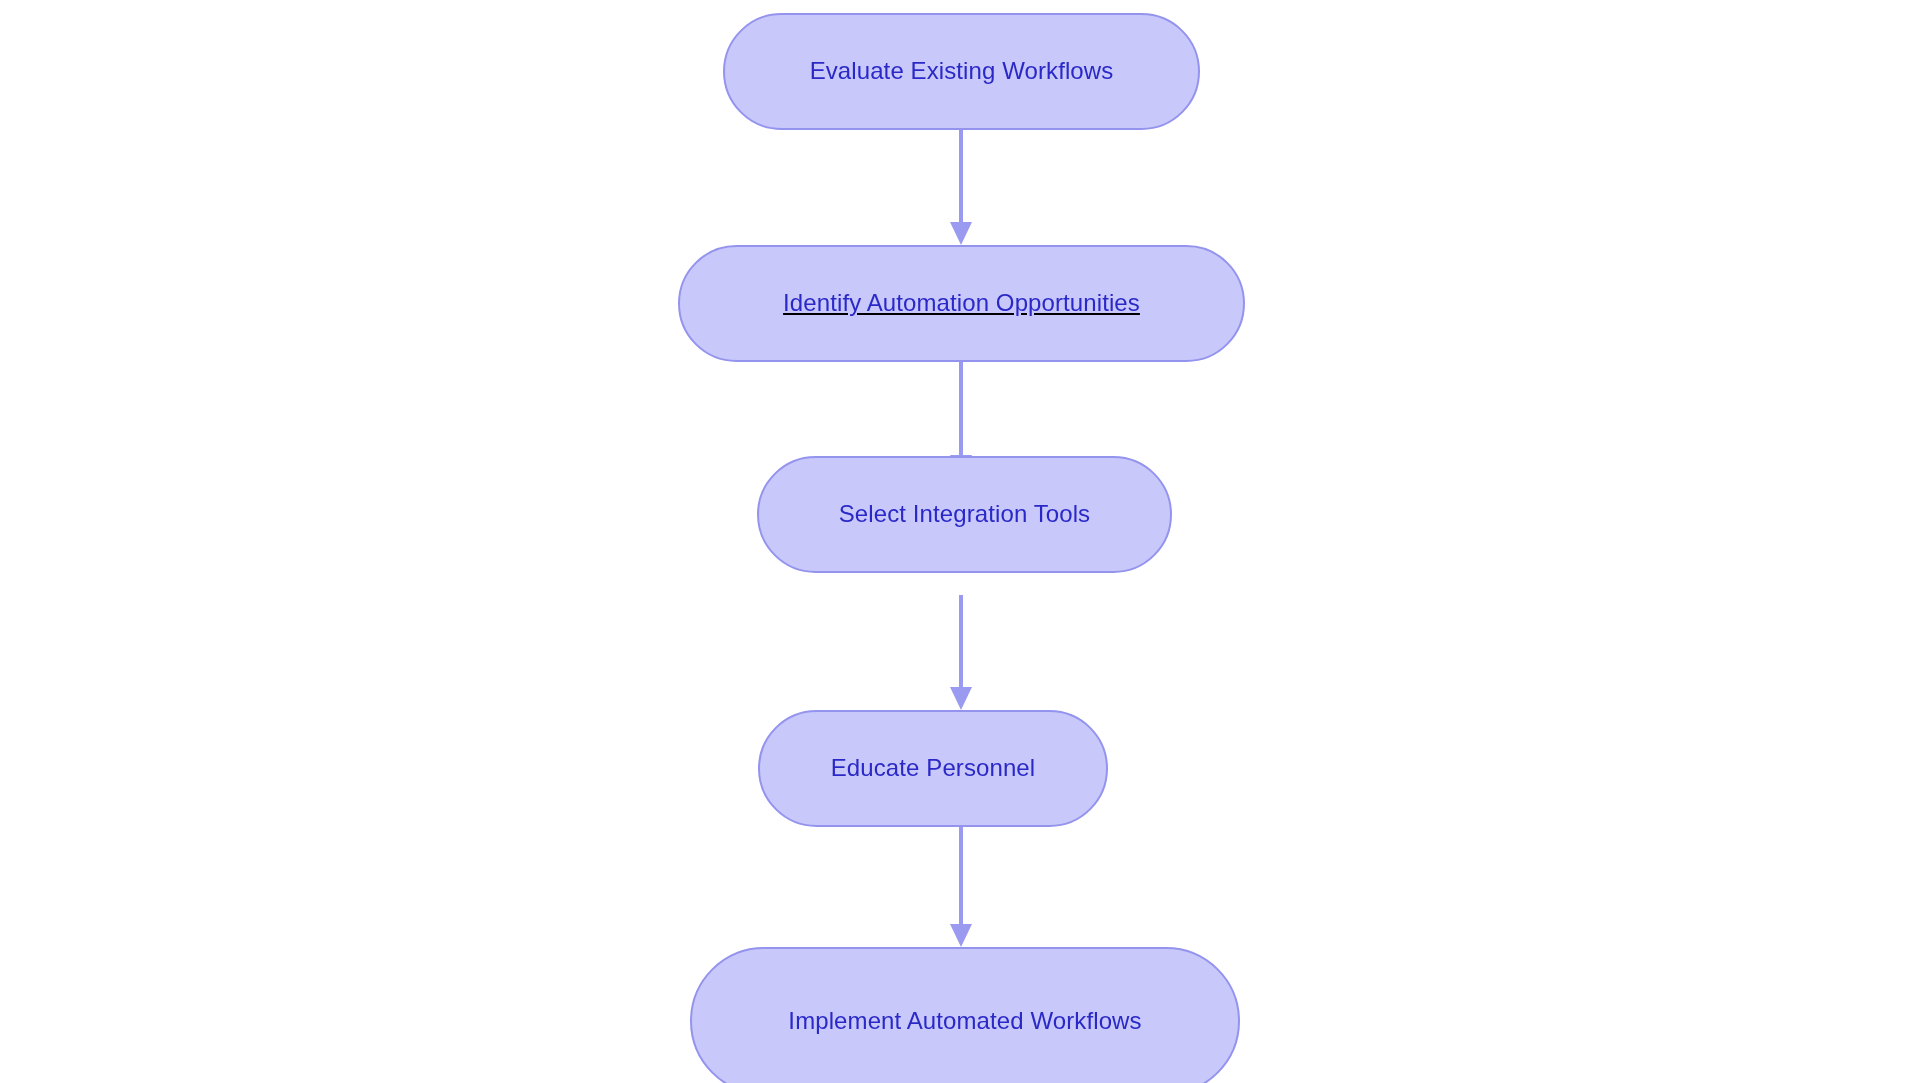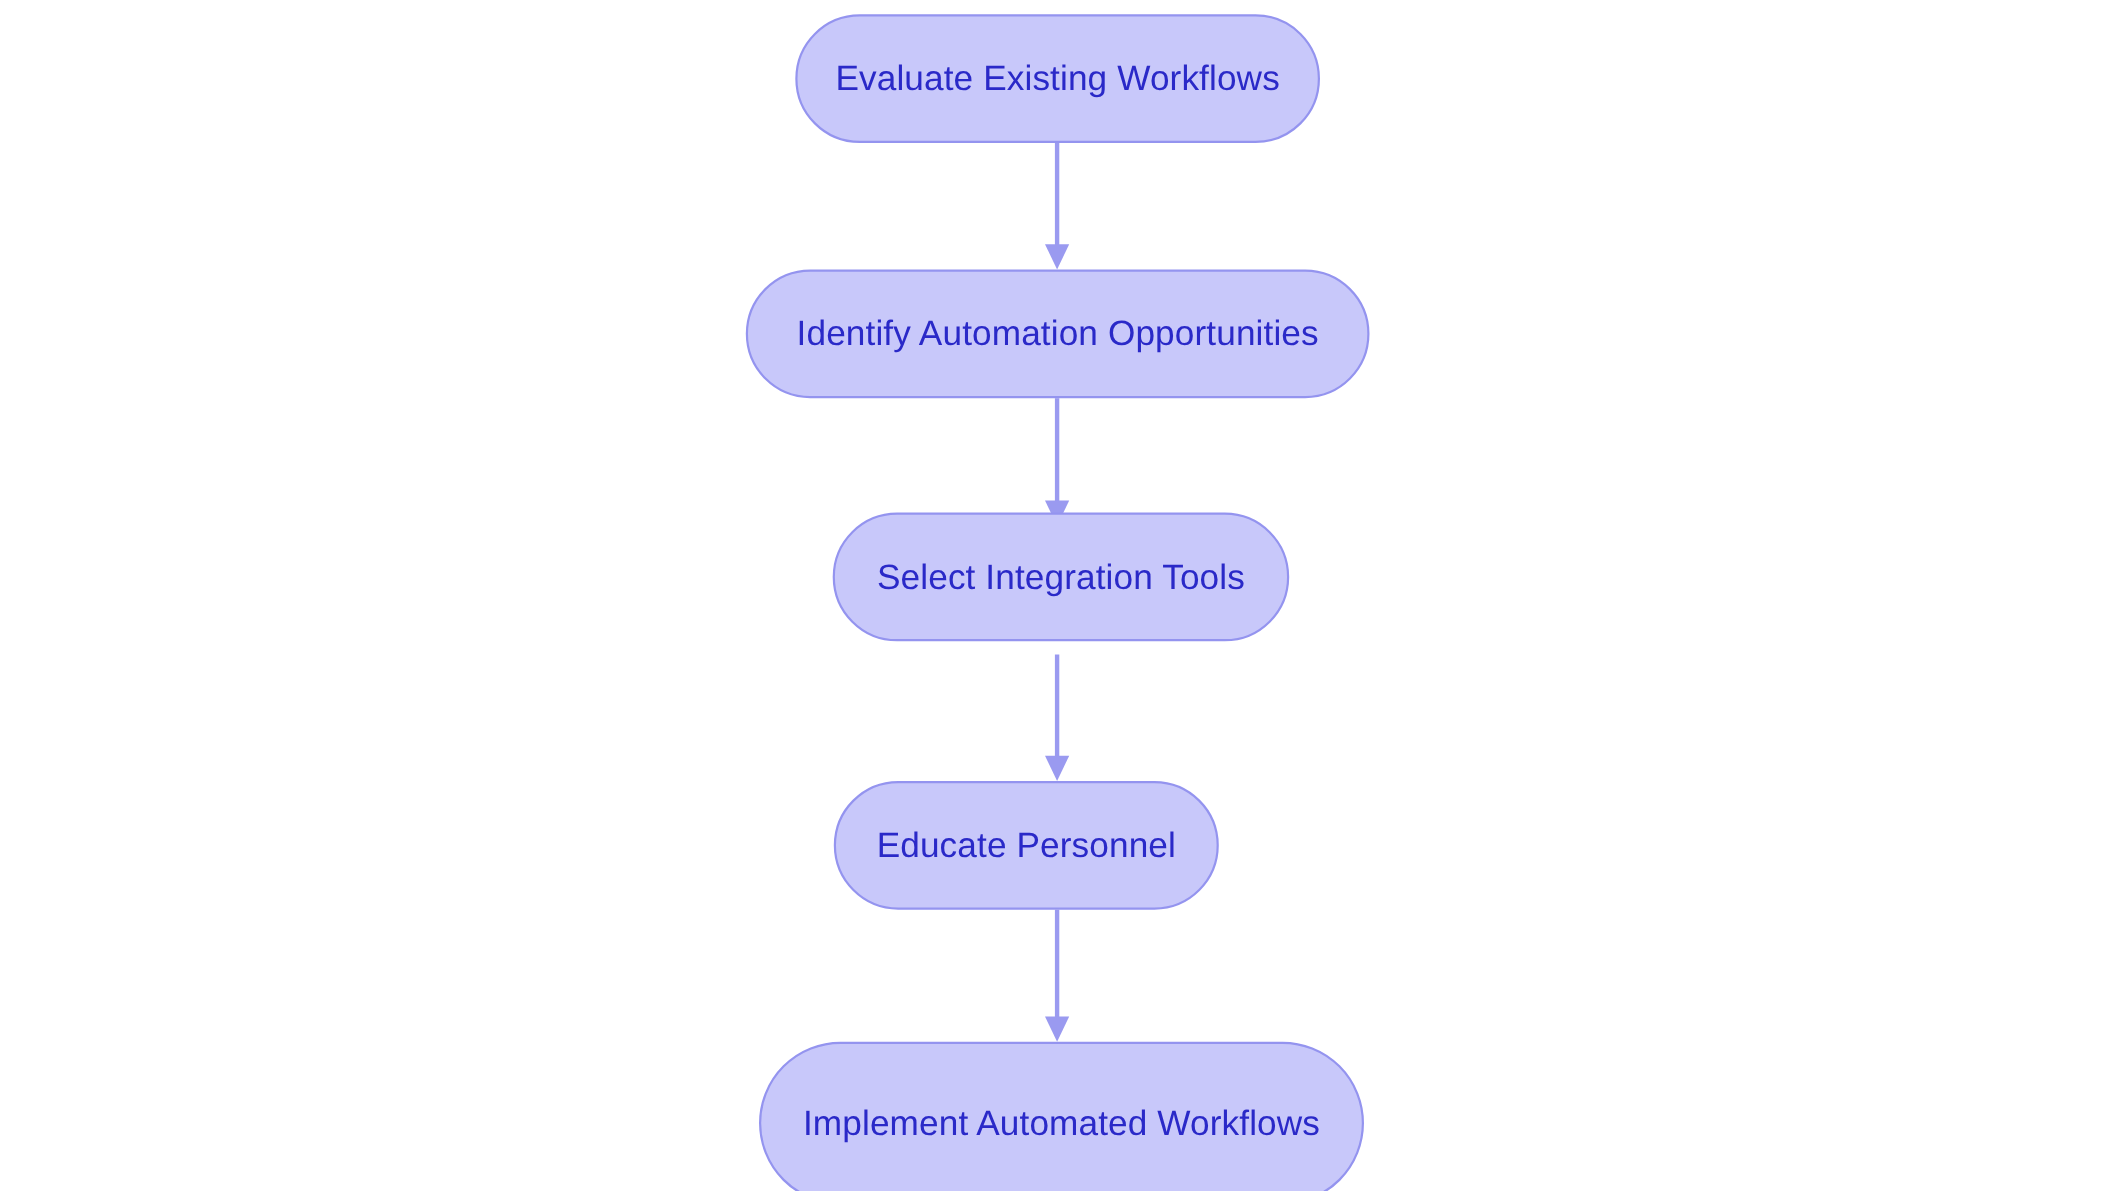--- a/index.html
+++ b/index.html
@@ -32,21 +32,21 @@
     background: #c8c8fa;
     border: 2px solid #9494ef;
     border-radius: 999px;
     display: flex;
     align-items: center;
     justify-content: center;
     text-align: center;
   }
   .flow-node-label {
     color: #2a29c8;
-    font-size: 32px;
+    font-size: 24px;
     font-weight: 400;
     line-height: 1.2;
     letter-spacing: 0.1px;
     white-space: nowrap;
     font-family: "Liberation Sans", "DejaVu Sans", sans-serif;
   }
 </style>
 </head>
 <body>
 
@@ -73,25 +73,25 @@
       <line x1="961" y1="827" x2="961" y2="925" stroke="#9a9af0" stroke-width="4"></line>
       <polygon points="950,924 972,924 961,947" fill="#9a9af0"></polygon>
     </g>
 
   </svg>
 
   <div class="flow-node" style="left:723px; top:13px; width:477px; height:117px;">
     <span class="flow-node-label">Evaluate Existing Workflows</span>
   </div>
 
-  <div class="flow-node" style="left:678px; top:245px; width:567px; height:117px;">
+  <div class="flow-node" style="left:678px; top:245px; width:567px; height:117px;text-decoration:underline;">
     <span class="flow-node-label">Identify Automation Opportunities</span>
   </div>
 
-  <div class="flow-node" style="left:757px; top:466px; width:415px; height:117px;align-items:center;">
+  <div class="flow-node" style="left:757px; top:456px; width:415px; height:117px;align-items:center;">
     <span class="flow-node-label">Select Integration Tools</span>
   </div>
 
   <div class="flow-node" style="left:758px; top:710px; width:350px; height:117px;">
     <span class="flow-node-label">Educate Personnel</span>
   </div>
 
   <div class="flow-node" style="left:690px; top:947px; width:550px; height:148px;">
     <span class="flow-node-label">Implement Automated Workflows</span>
   </div>

